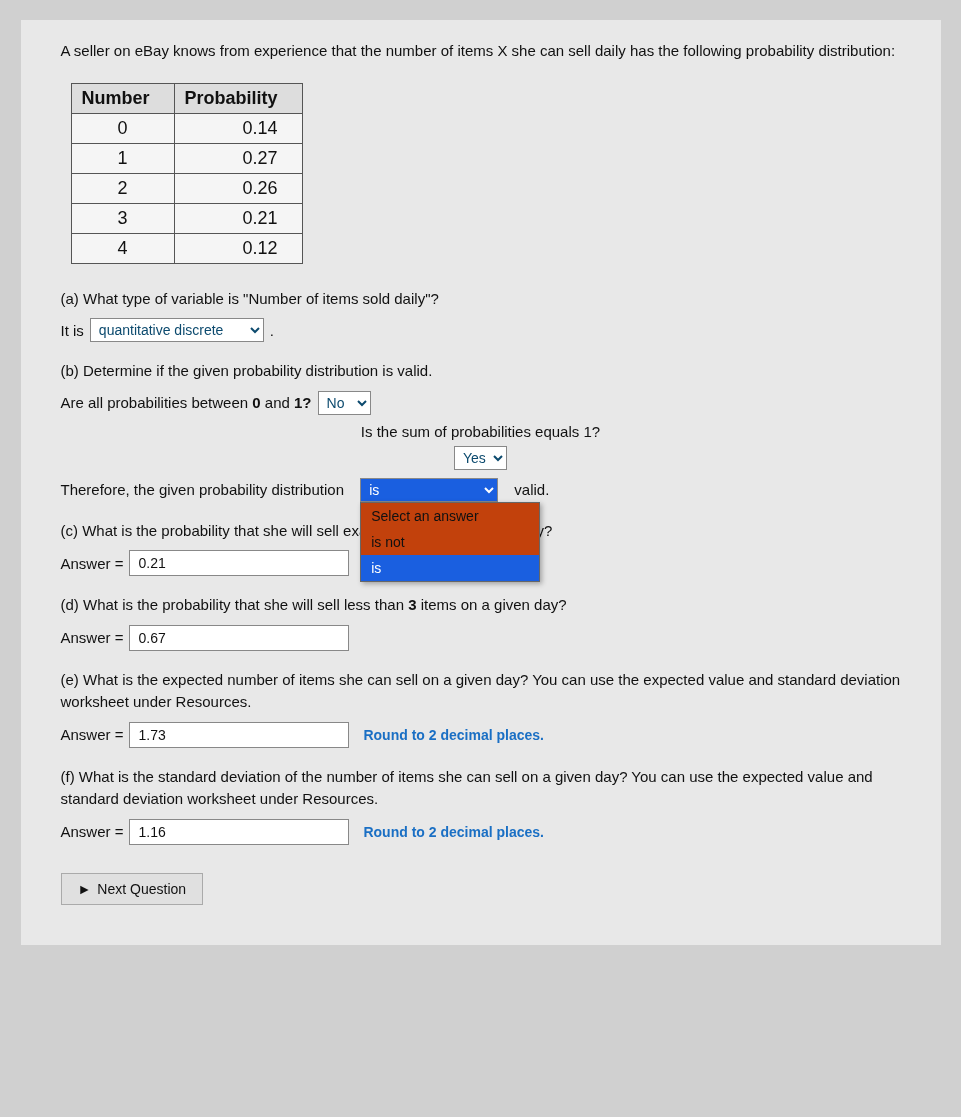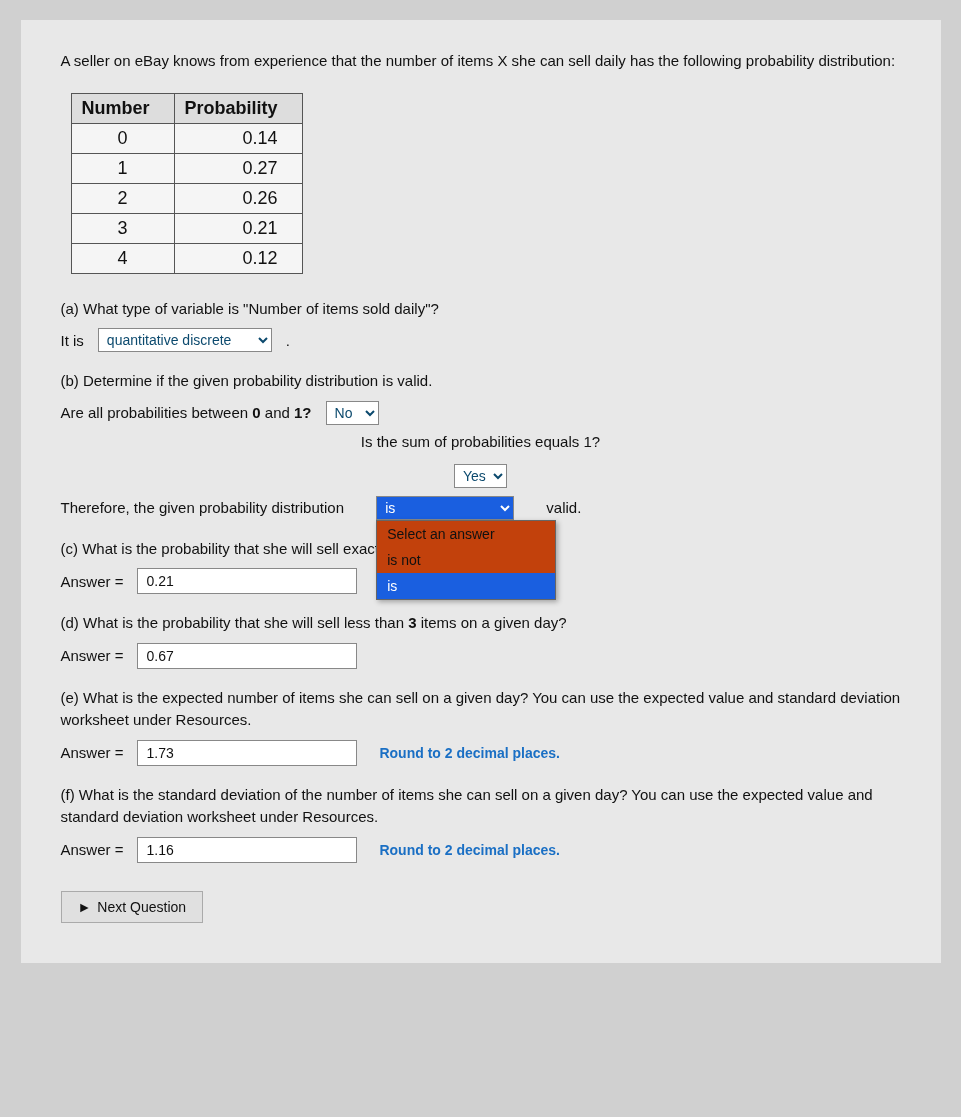--- a/index.html
+++ b/index.html
@@ -9,21 +9,21 @@
       background: #d0d0d0;
       display: flex;
       justify-content: center;
       align-items: flex-start;
       min-height: 1117px;
       padding: 20px;
     }
     .page {
       background: #e8e8e8;
       width: 920px;
-      padding: 30px 40px 40px 40px;
+      padding: 20px 40px 40px 40px;
       position: relative;
     }
     .intro-text {
       font-size: 15px;
       line-height: 1.5;
       margin-bottom: 20px;
       color: #111;
     }
     .prob-table {
       border-collapse: collapse;
@@ -52,21 +52,21 @@
     }
     .section-question {
       font-size: 15px;
       color: #111;
       margin-bottom: 8px;
       line-height: 1.5;
     }
     .section-answer-row {
       display: flex;
       align-items: center;
-      gap: 14px;
+      gap: 6px;
       font-size: 15px;
       color: #111;
       flex-wrap: wrap;
       position: relative;
     }
     select.inline-select {
       font-size: 14px;
       padding: 2px 4px;
       border: 1px solid #888;
       background: white;

